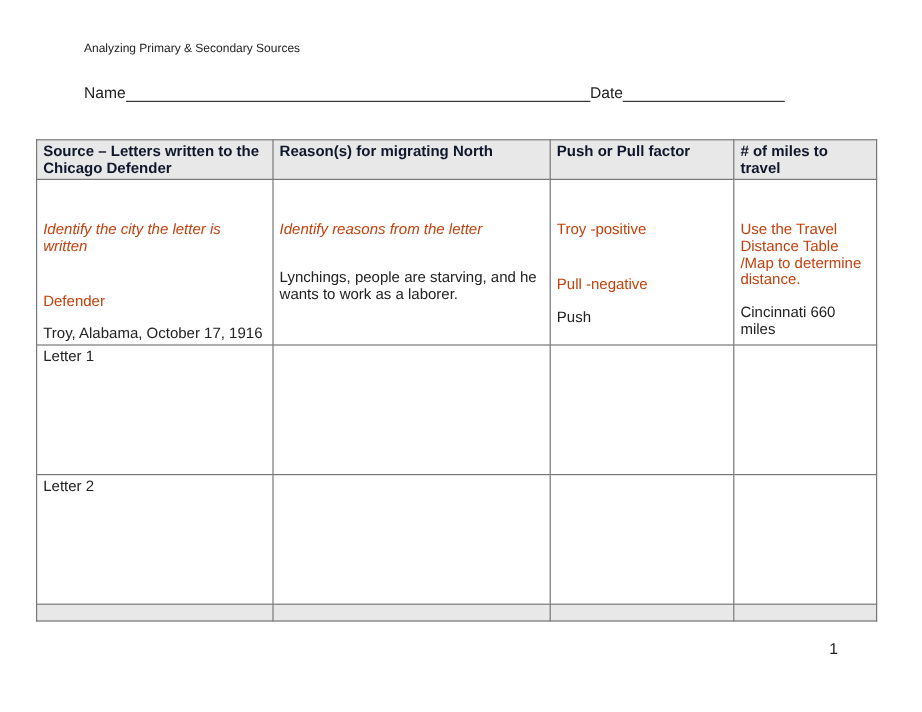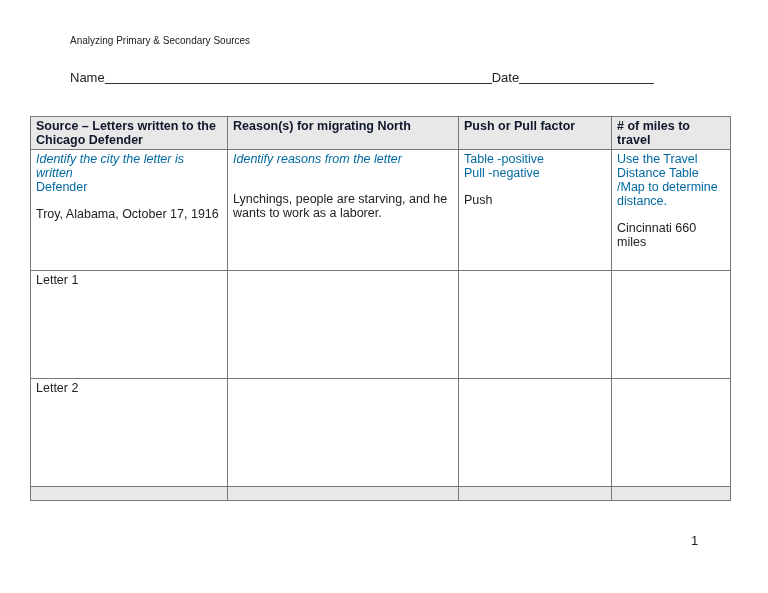--- a/index.html
+++ b/index.html
@@ -5,35 +5,35 @@
   html, body { margin: 0; padding: 0; background: #ffffff; }
   body {
     width: 768px; height: 593px; position: relative; overflow: hidden;
     font-family: "Liberation Sans", sans-serif; color: #222;
   }
   .title {
     position: absolute; left: 70px; top: 35px; font-size: 10px; color: #222;
   }
   .name-line {
     position: absolute; left: 70px; top: 70px; font-size: 13px; color: #222;
-    display: flex; align-items: flex-start; white-space: nowrap;
+    display: flex; align-items: center; white-space: nowrap;
   }
   .underline { display: inline-block; border-bottom: 1px solid #333; height: 13px; }
   .ul-name { width: 387px; }
   .ul-date { width: 135px; }
   table.grid {
     position: absolute; left: 30px; top: 116px;
     width: 700px; border-collapse: collapse; table-layout: fixed;
     font-size: 12.5px;
   }
   table.grid td, table.grid th {
     border: 1px solid #777; vertical-align: top; padding: 2px 5px; text-align: left;
   }
   table.grid th { background: #e8e8e8; font-weight: bold; color: #0f172a; height: 23px; line-height: 14px; }
-  .red { color: #0369a1; }
+  .red { color: #c2410c; margin-top: 32px; }
   .italic { font-style: italic; }
   .row-example td { height: 116px; line-height: 14px; }
   .row-letter td { height: 103px; }
   .row-footer td { background: #e8e8e8; height: 9px; padding: 0; }
   .gap { height: 13px; }
   .bold { font-weight: normal; }
   .page-num { position: absolute; left: 691px; top: 533px; font-size: 13px; color: #222; }
 </style>
 </head>
 <body>
@@ -68,21 +68,21 @@
       <div class="gap"></div>
       <div>Troy, Alabama, October 17, 1916</div>
     </td>
     <td>
       <div class="red italic">Identify reasons from the letter</div>
       <div class="gap"></div>
       <div class="gap"></div>
       <div>Lynchings, people are starving, and he wants to work as a laborer.</div>
     </td>
     <td>
-      <div class="red">Table -positive</div>
+      <div class="red">Troy -positive</div>
       <div class="red">Pull -negative</div>
       <div class="gap"></div>
       <div>Push</div>
     </td>
     <td>
       <div class="red">Use the Travel Distance Table /Map to determine distance.</div>
       <div class="gap"></div>
       <div>Cincinnati 660 miles</div>
     </td>
   </tr>

